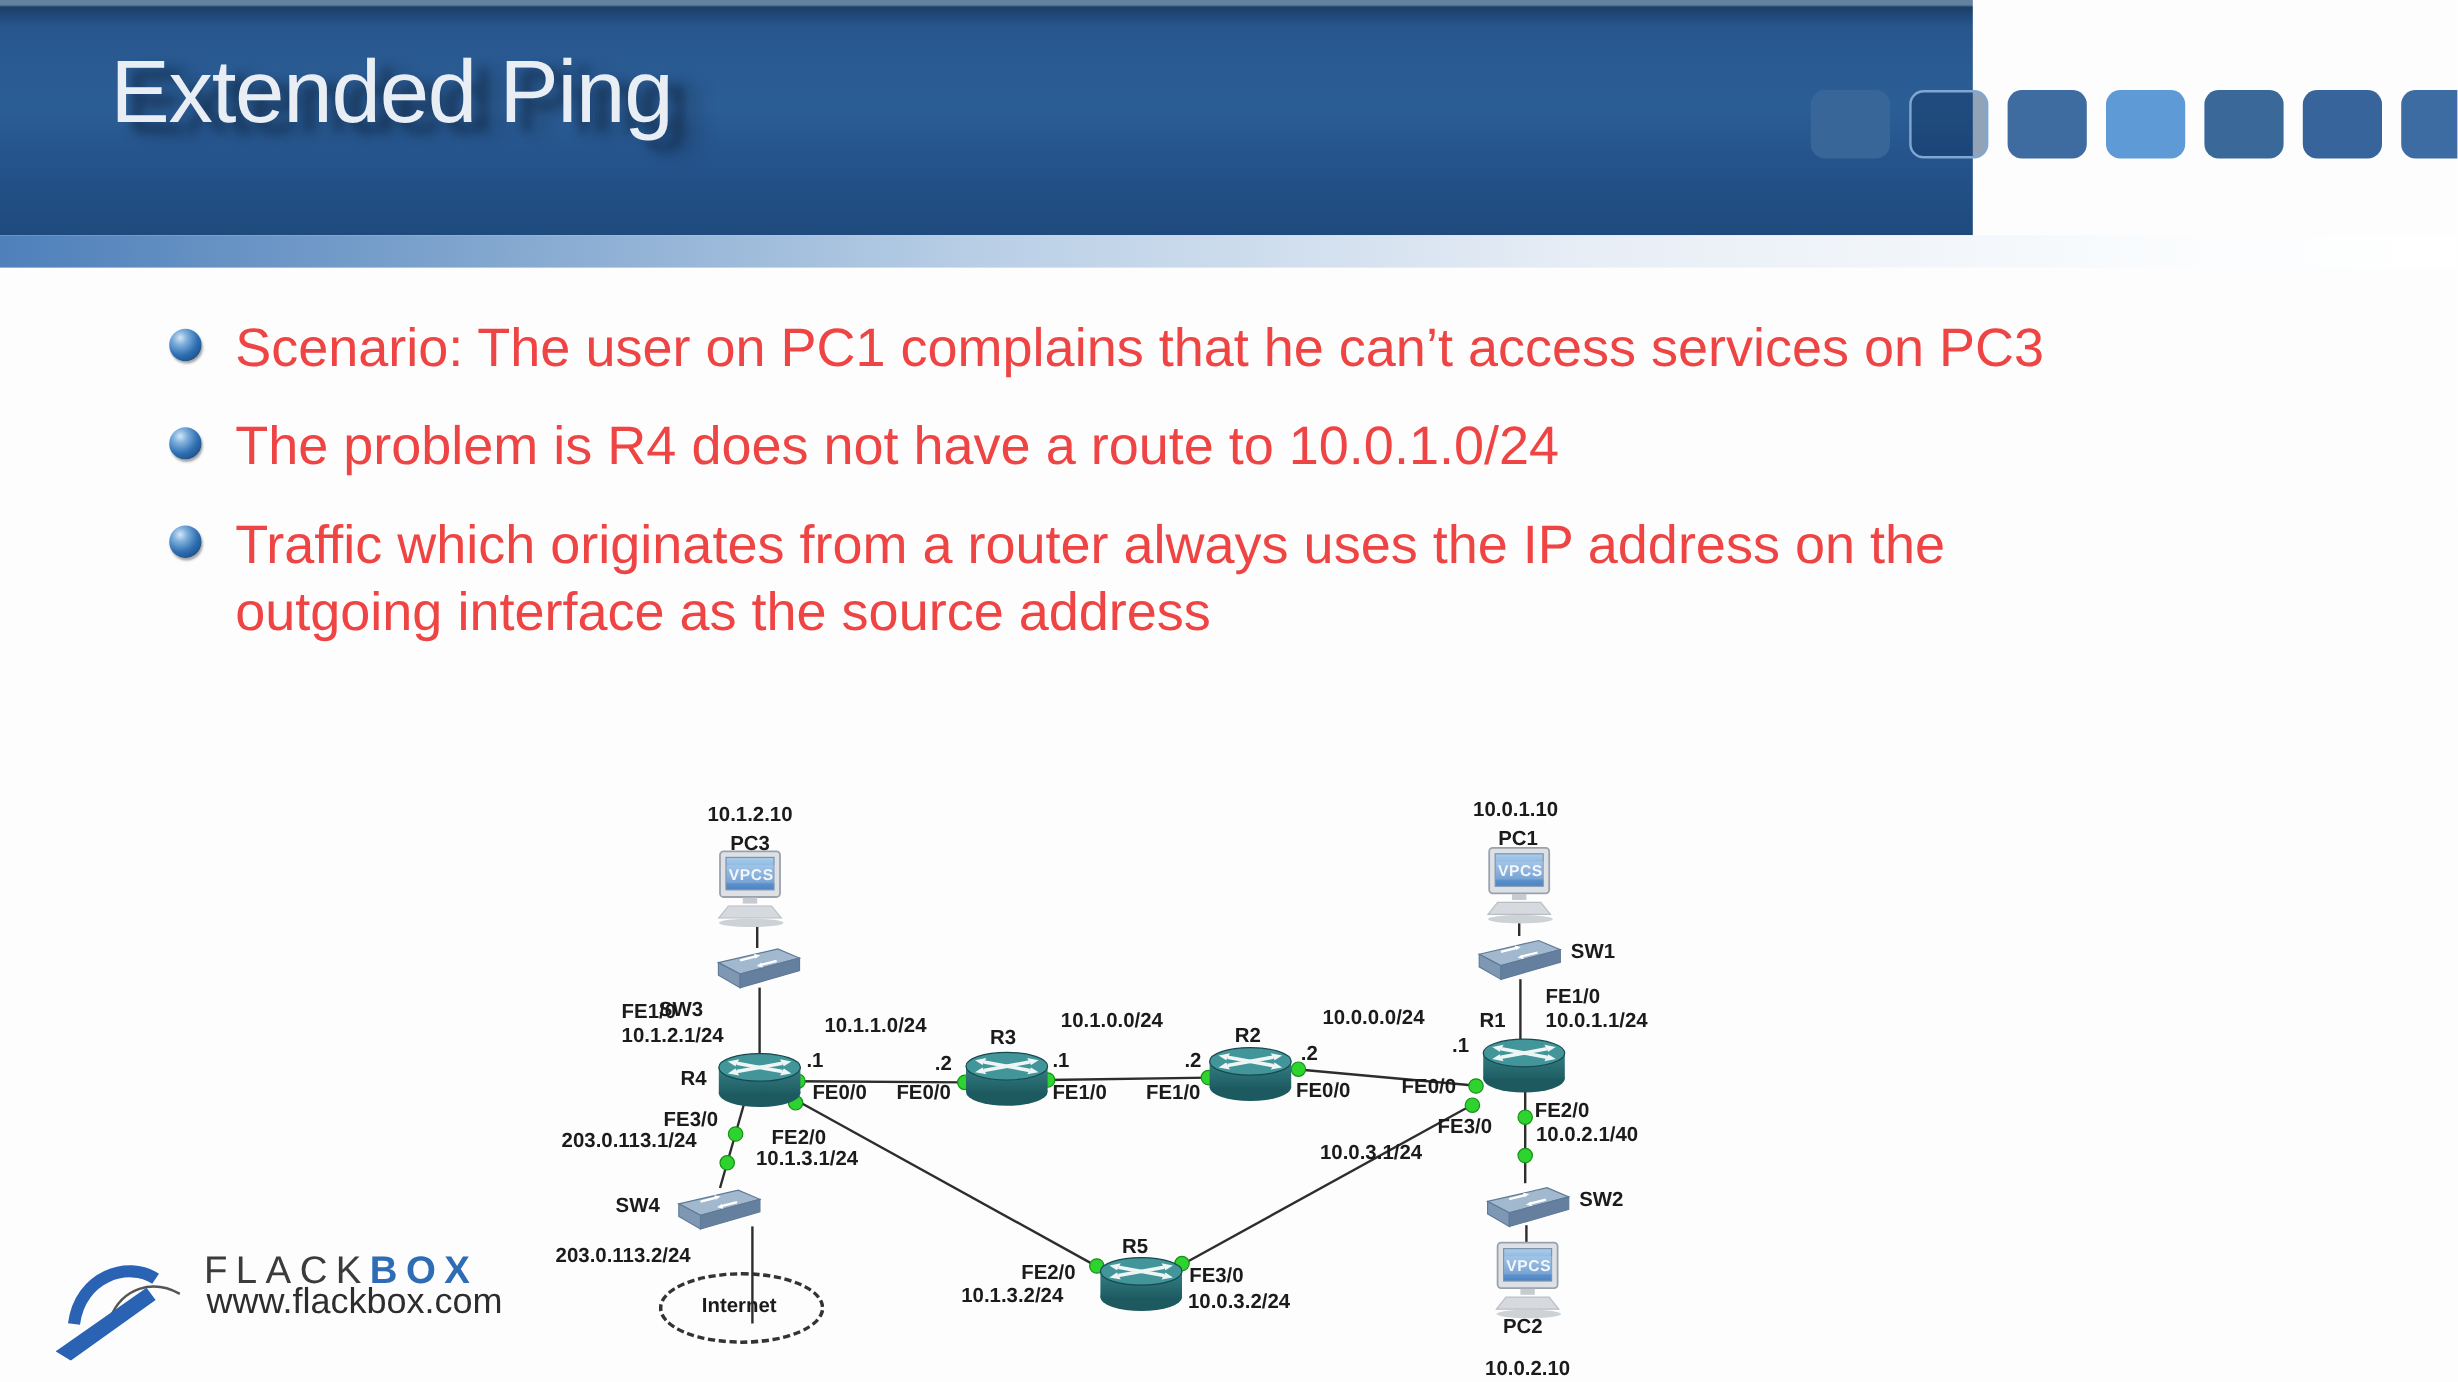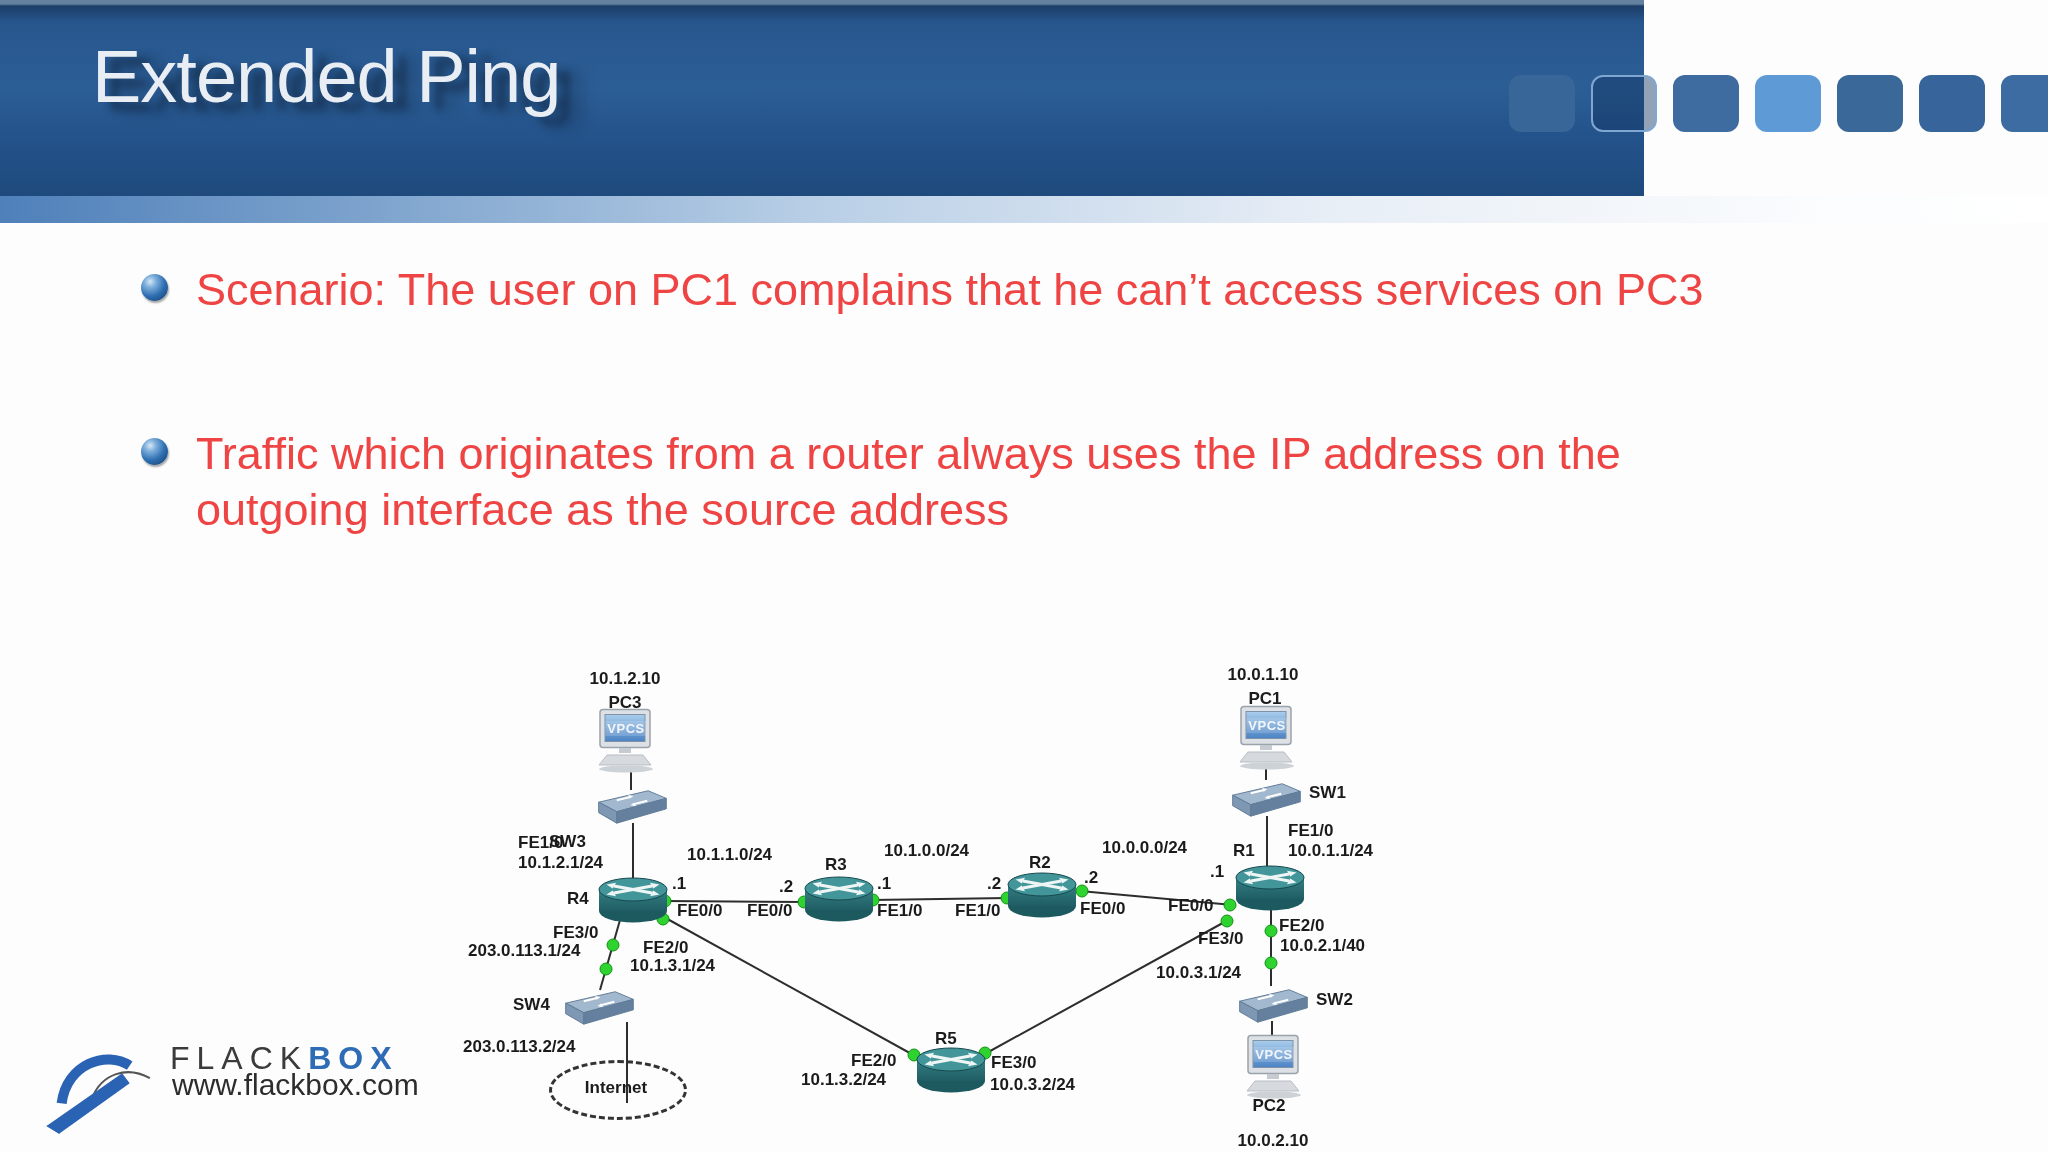--- a/index.html
+++ b/index.html
@@ -110,20 +110,24 @@
       <div class="sq sq6"></div>
       <div class="sq sq7"></div>
     </div>
   </div>
   <div class="header-band"></div>
 
   <div class="bullet b1">
     <div class="sphere"></div>
     <div class="btext">Scenario: The user on PC1 complains that he can’t access services on PC3</div>
   </div>
+  <div class="bullet b2">
+    <div class="sphere"></div>
+    <div class="btext">The problem is R4 does not have a route to 10.0.1.0/24</div>
+  </div>
   <div class="bullet b3">
     <div class="sphere"></div>
     <div class="btext">Traffic which originates from a router always uses the IP address on the
 outgoing interface as the source address</div>
   </div>
 
   <div class="diagram">
 
     <div class="ellipse"></div>
     <div class="dlabel ctr internet-label">Internet</div>
@@ -258,21 +262,21 @@
     <div class="dlabel" style="left:1080px;top:899px;">FE0/0</div>
     <div class="dlabel" style="left:1168px;top:896px;">FE0/0</div>
 
     <div class="dlabel" style="left:1288px;top:821px;">FE1/0</div>
     <div class="dlabel" style="left:1288px;top:841px;">10.0.1.1/24</div>
 
     <div class="dlabel" style="left:1279px;top:916px;">FE2/0</div>
     <div class="dlabel" style="left:1280px;top:936px;">10.0.2.1/40</div>
 
     <div class="dlabel" style="left:1198px;top:929px;">FE3/0</div>
-    <div class="dlabel" style="left:1156px;top:951px;margin-top:12px;">10.0.3.1/24</div>
+    <div class="dlabel" style="left:1100px;top:951px;">10.0.3.1/24</div>
     <div class="dlabel" style="left:991px;top:1053px;">FE3/0</div>
     <div class="dlabel" style="left:990px;top:1075px;">10.0.3.2/24</div>
 
     <div class="dlabel" style="left:643px;top:938px;">FE2/0</div>
     <div class="dlabel" style="left:630px;top:956px;">10.1.3.1/24</div>
     <div class="dlabel" style="left:851px;top:1051px;">FE2/0</div>
     <div class="dlabel" style="left:801px;top:1070px;">10.1.3.2/24</div>
 
     <div class="dlabel" style="left:553px;top:923px;">FE3/0</div>
     <div class="dlabel" style="left:468px;top:941px;">203.0.113.1/24</div>

